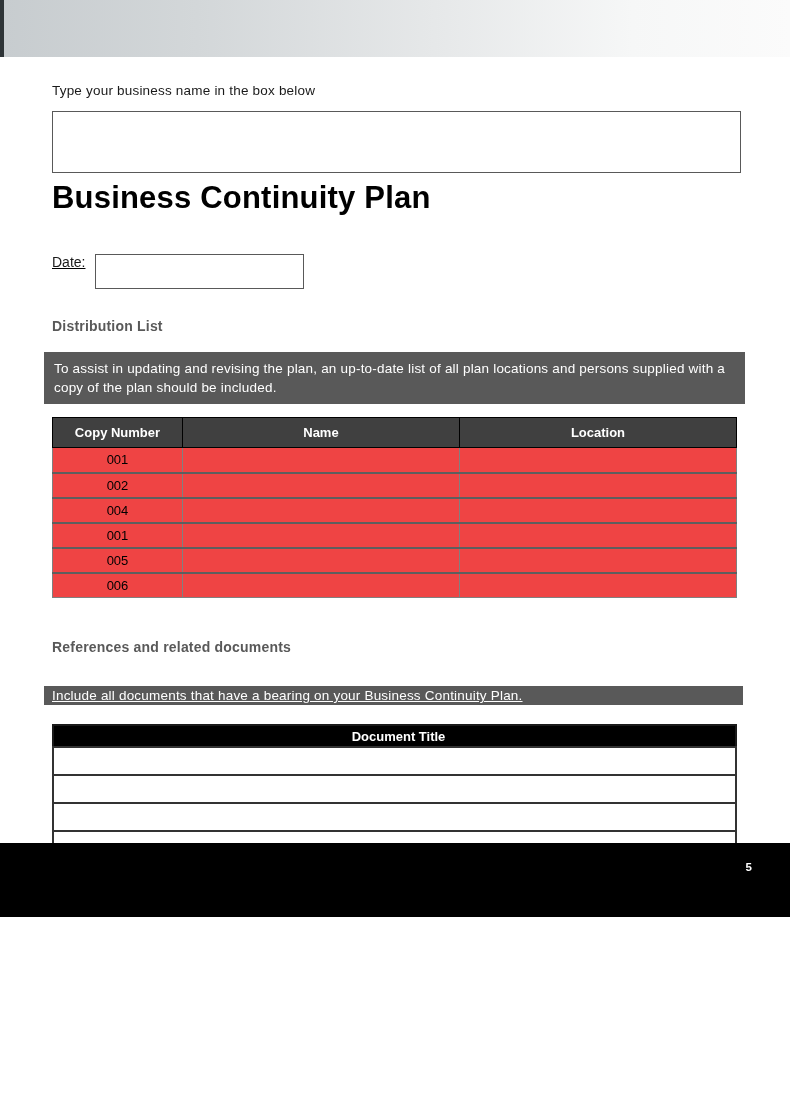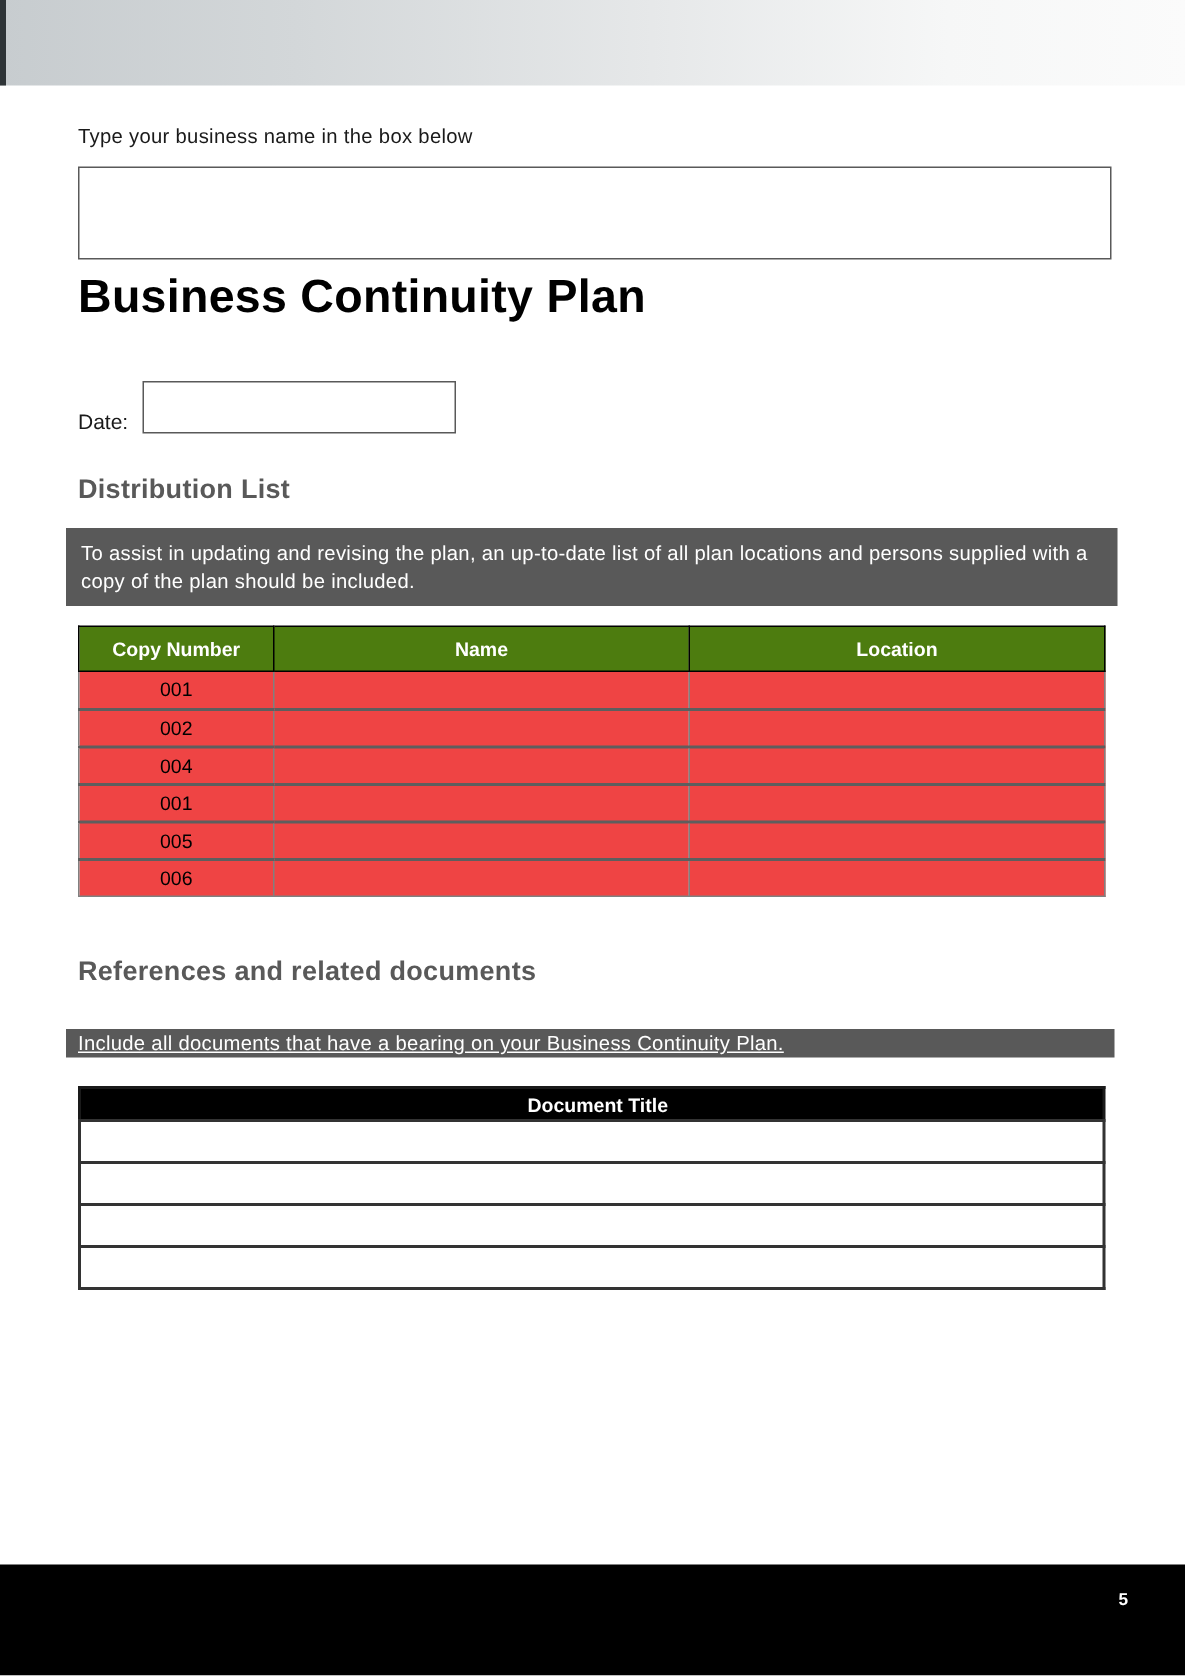--- a/index.html
+++ b/index.html
@@ -1,20 +1,20 @@
 <!DOCTYPE html>
 <html><head>
 <meta charset="utf-8">
 <style>
   * { margin: 0; padding: 0; box-sizing: border-box; }
   body { background: #ffffff; font-family: "Liberation Sans", sans-serif; }
   .page {
     position: relative;
     width: 790px;
-    height: 1117px;
+    height: 917px;
     background: #ffffff;
     overflow: hidden;
     margin: 0 auto;
   }
   
   .topbar {
     position: relative;
     height: 57px;
     background: linear-gradient(to right, #c7cccf 0%, #d3d7d9 25%, #e6e8e9 55%, #f6f7f7 80%, #fbfbfb 100%);
   }
@@ -49,39 +49,40 @@
     margin-top: 12px;
     font-size: 31px;
     line-height: 26px;
     font-weight: bold;
     color: #000000;
     letter-spacing: .2px;
   }
   .date-row {
     margin-top: 43px;
     display: flex;
-    align-items: flex-end;
+    align-items: flex-start;
+    text-decoration: underline;
   }
   .date-label {
     font-size: 14px;
     color: #1a1a1a;
     margin-right: 10px;
   }
   .date-box {
     width: 209px;
     height: 35px;
     border: 1px solid #595959;
     background: #ffffff;
     font-family: "Liberation Sans", sans-serif;
     font-size: 14px;
     padding: 2px 6px;
     outline: none;
   }
   h2.section-heading {
-    font-size: 18px;
+    font-size: 14px;
     line-height: 20px;
     font-weight: bold;
     color: #595959;
     letter-spacing: .2px;
   }
   .heading-distribution { margin-top: 27px; }
   .heading-references { margin-top: 39px; }
   .note-banner {
     background: #595959;
     color: #ffffff;
@@ -103,21 +104,21 @@
     text-decoration: underline;
   }
   
   table.dist-table {
     margin-top: 13px;
     width: 685px;
     border-collapse: collapse;
     table-layout: fixed;
   }
   table.dist-table th {
-    background: #4d7c0f;
+    background: #404040;
     color: #ffffff;
     font-size: 13px;
     font-weight: bold;
     height: 30px;
     border: 1px solid #000000;
     text-align: center;
   }
   table.dist-table td {
     height: 25px;
     border: 1px solid #808080;

